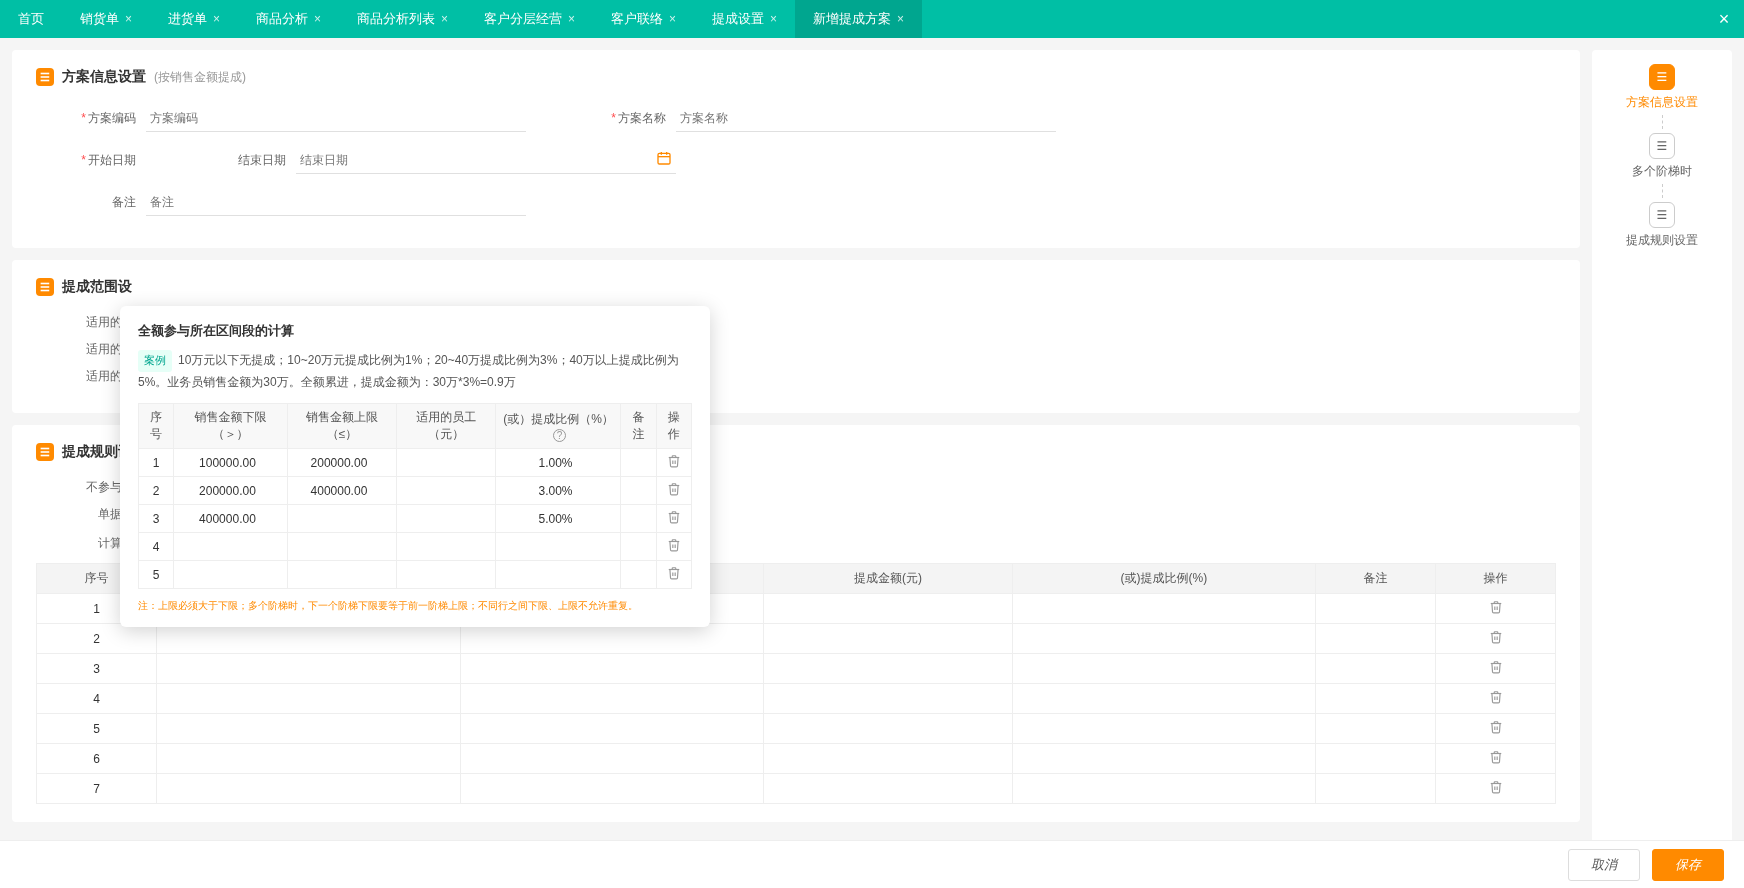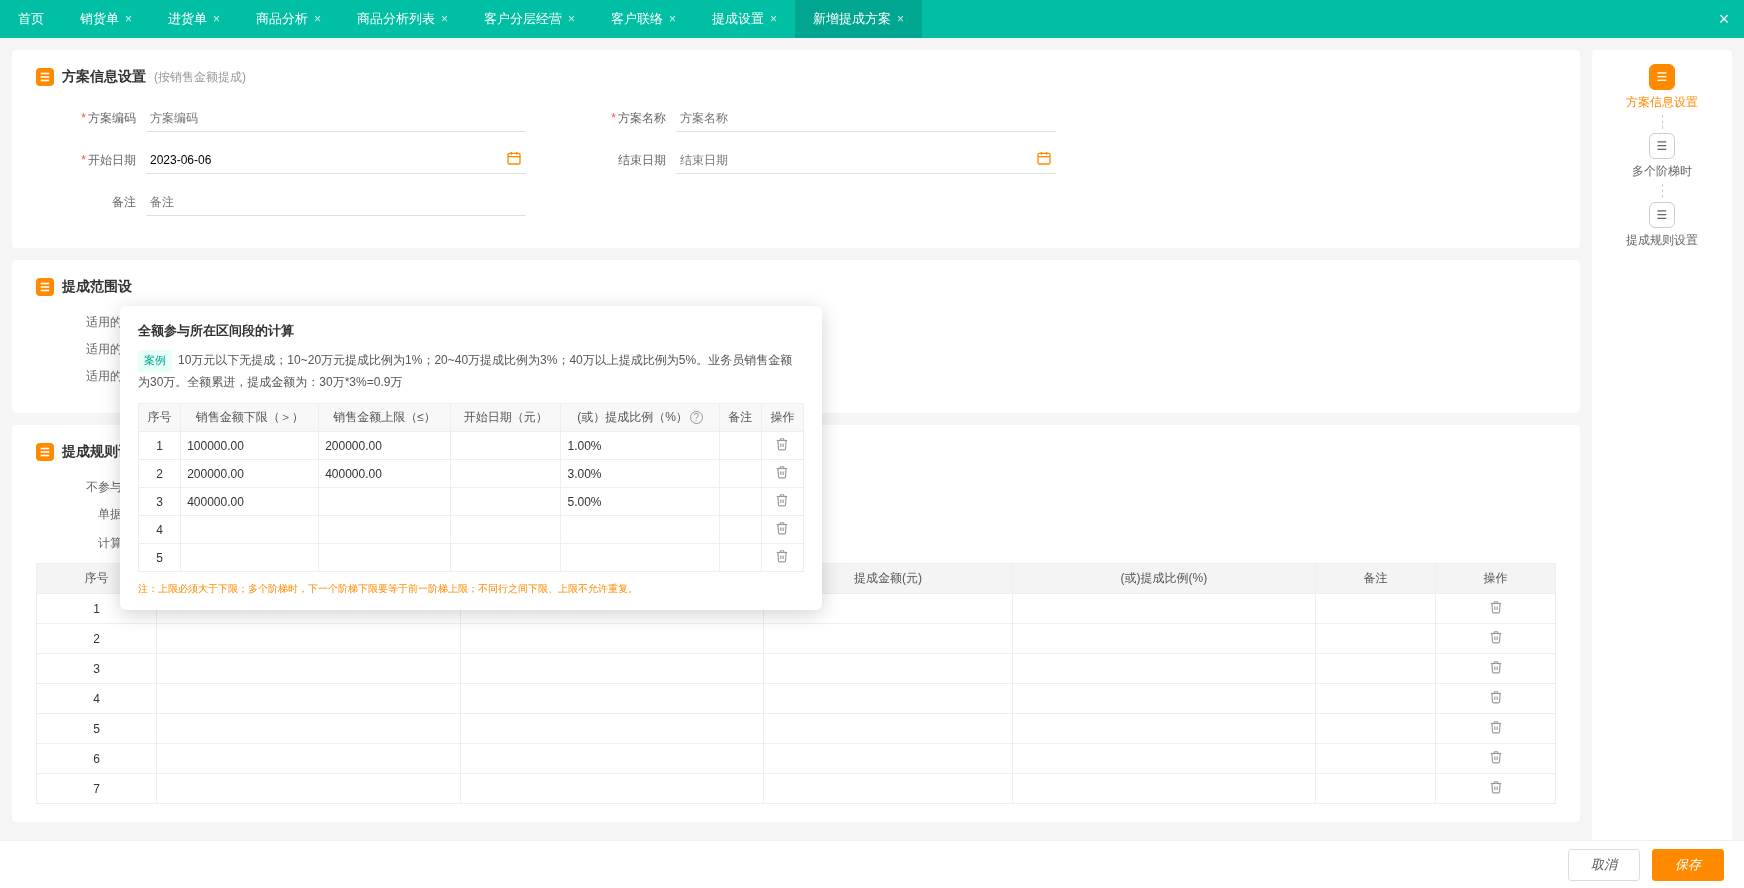--- a/index.html
+++ b/index.html
@@ -33,28 +33,28 @@
 .radio-group { display: flex; align-items: center; gap: 18px; padding-left: 20px; margin-bottom: 10px; font-size: 12px; }
 .radio-group label.lab { width: 90px; text-align: right; margin-right: 10px; color: #666; }
 .radio { display: inline-flex; align-items: center; gap: 4px; cursor: pointer; }
 .radio .dot { width: 13px; height: 13px; border: 1px solid #999; border-radius: 50%; display: inline-flex; align-items: center; justify-content: center; }
 .radio.checked .dot { border-color: #ff8a00; }
 .radio.checked .dot::after { content: ""; width: 7px; height: 7px; background: #ff8a00; border-radius: 50%; }
 table.grid { width: 100%; border-collapse: collapse; font-size: 12px; margin-top: 6px; }
 table.grid th, table.grid td { border: 1px solid #eee; padding: 6px 8px; text-align: center; }
 table.grid thead th { background: #f4f4f4; font-weight: 500; color: #555; }
 .del-icon { color: #999; cursor: pointer; display: inline-block; }
-.popover { position: absolute; left: 120px; top: 306px; width: 702px; background: #fff; border-radius: 6px; box-shadow: 0 4px 20px rgba(0,0,0,.18); padding: 16px 18px 14px; z-index: 50; }
+.popover { position: absolute; left: 120px; top: 306px; width: 590px; background: #fff; border-radius: 6px; box-shadow: 0 4px 20px rgba(0,0,0,.18); padding: 16px 18px 14px; z-index: 50; }
 .popover .pop-title { font-weight: 700; font-size: 13px; margin-bottom: 10px; }
 .popover .badge { display: inline-block; background: #e6fff7; color: #00a68f; border-radius: 3px; padding: 1px 6px; font-size: 11px; margin-right: 6px; }
 .popover .desc { font-size: 12px; color: #555; line-height: 1.8; margin-bottom: 10px; }
 .popover table { width: 100%; border-collapse: collapse; font-size: 12px; }
 .popover th, .popover td { border: 1px solid #eee; padding: 5px 6px; text-align: center; }
 .popover th { background: #f8f8f8; font-weight: 500; color: #555; }
-.popover td.right { text-align: left; padding-right: 12px; }
+.popover td.right { text-align: center; padding-right: 12px; }
 .popover .note { color: #ff8a00; font-size: 10px; margin-top: 10px; }
 .popover .help { display: inline-block; width: 13px; height: 13px; border: 1px solid #999; border-radius: 50%; font-size: 10px; line-height: 12px; color: #999; margin-left: 2px; }
 .footer { position: fixed; bottom: 0; left: 0; right: 0; height: 48px; background: #fff; border-top: 1px solid #eee; display: flex; justify-content: flex-end; align-items: center; gap: 12px; padding: 0 20px; }
 .btn { height: 32px; padding: 0 22px; border-radius: 3px; font-size: 13px; cursor: pointer; border: 1px solid #ddd; background: #fff; color: #555; font-style: italic; }
 .btn.primary { background: #ff8a00; border-color: #ff8a00; color: #fff; }
 svg.cal-svg { width: 16px; height: 16px; }
 svg.trash { width: 14px; height: 14px; }
 </style>
 </head>
 <body>
@@ -87,29 +87,20 @@
           <input placeholder="方案编码" style="">
         </div>
         <div class="form-item">
           <label><span class="req">*</span><span>方案名称</span></label>
           <input placeholder="方案名称" style="">
         </div>
       </div>
       <div class="form-row">
         <div class="form-item">
           <label><span class="req">*</span><span>开始日期</span></label>
-          <div class="date-wrap">
-            <input value="2023-06-06" style="">
-            <span class="cal"><svg class="cal-svg" viewBox="0 0 24 24" fill="none" stroke="#ff8a00" stroke-width="2">
-                  <rect x="3" y="5" width="18" height="16" rx="2"></rect>
-                  <line x1="8" y1="3" x2="8" y2="7"></line>
-                  <line x1="16" y1="3" x2="16" y2="7"></line>
-                  <line x1="3" y1="10" x2="21" y2="10"></line>
-                </svg></span>
-          </div>
         </div>
         <div class="form-item">
           <label><span>结束日期</span></label>
           <div class="date-wrap">
             <input placeholder="结束日期" style="">
             <span class="cal"><svg class="cal-svg" viewBox="0 0 24 24" fill="none" stroke="#ff8a00" stroke-width="2">
                   <rect x="3" y="5" width="18" height="16" rx="2"></rect>
                   <line x1="8" y1="3" x2="8" y2="7"></line>
                   <line x1="16" y1="3" x2="16" y2="7"></line>
                   <line x1="3" y1="10" x2="21" y2="10"></line>
@@ -304,21 +295,21 @@
   <div class="pop-title">全额参与所在区间段的计算</div>
   <div class="desc">
     <span class="badge">案例</span><span>10万元以下无提成；10~20万元提成比例为1%；20~40万提成比例为3%；40万以上提成比例为5%。业务员销售金额为30万。全额累进，提成金额为：30万*3%=0.9万</span>
   </div>
   <table>
     <thead>
         <tr id="popHead">
           <th>序号</th>
           <th>销售金额下限（＞）</th>
           <th>销售金额上限（≤）</th>
-          <th>开始日期（元）</th>
+          <th>适用的员工（元）</th>
           <th>(或）提成比例（%）<span class="help">?</span></th>
           <th>备注</th>
           <th>操作</th>
         </tr>
       </thead>
     <tbody id="popBody">
         <tr>
           <td>1</td>
           <td class="right">100000.00</td>
           <td class="right">200000.00</td>

